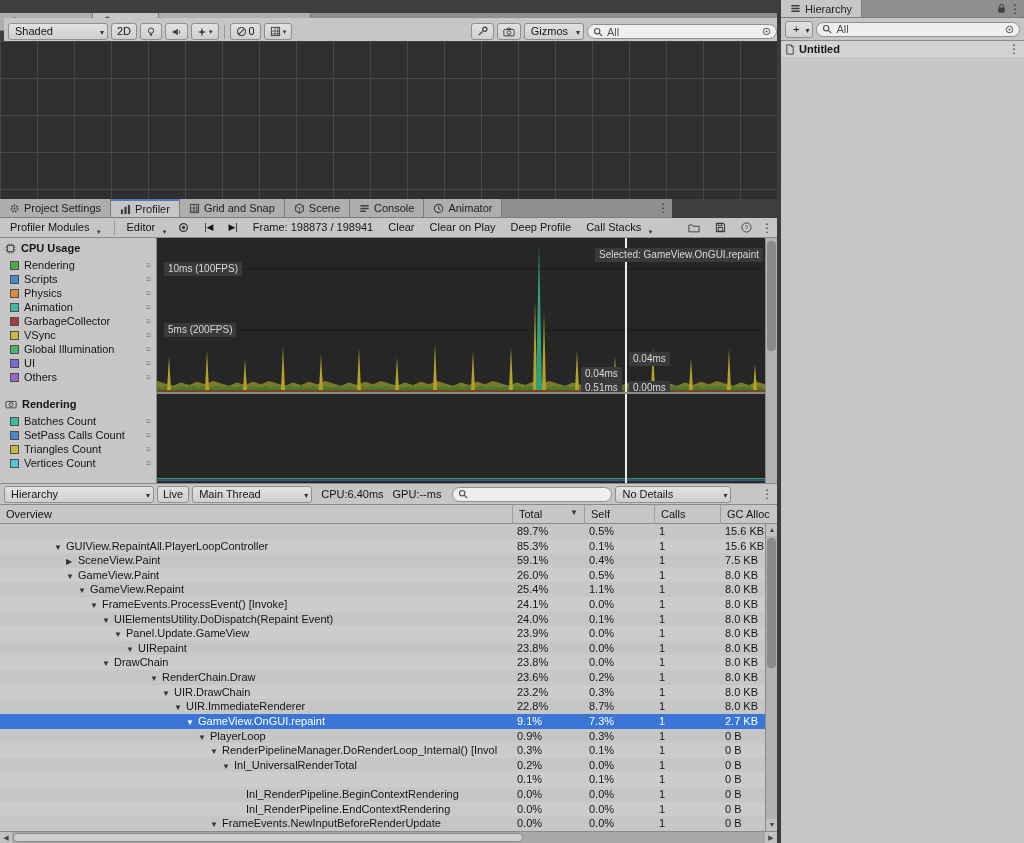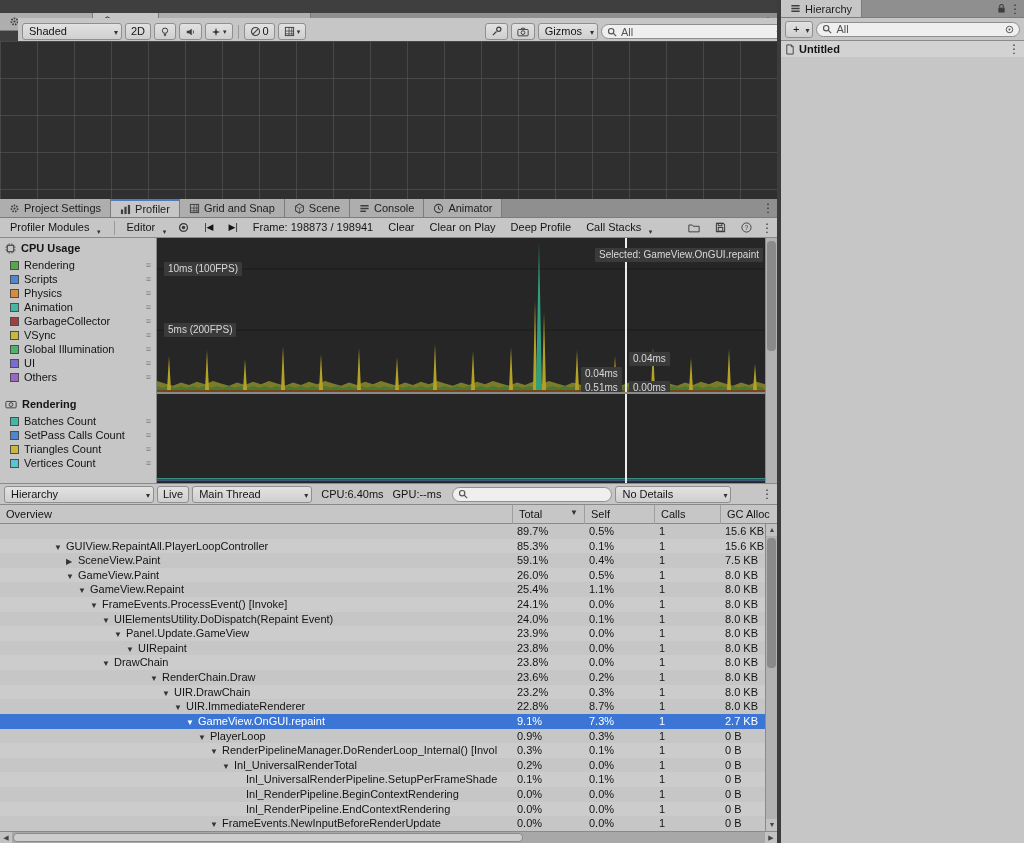--- a/index.html
+++ b/index.html
@@ -105,21 +105,21 @@
           </span>
           <span>Scene</span>
         </span>
         <span class="tab">
           <span>DigitalOpus.MB.MBEditor...</span>
         </span>
       </span>
     <span class="kebab">⋮</span>
   </div>
 
-  <div class="toolbar" style="left:18px;top:18px;width:777px;height:28px;">
+  <div class="toolbar" style="left:4px;top:18px;width:777px;height:28px;">
     <span class="dd" style="width:100px;"><span>Shaded</span></span>
     <span class="btn">
         <span>2D</span>
       </span>
     <span class="btn">
         <span class="ic">
           <svg width="10" height="11" viewBox="0 0 12 12" fill="none" stroke="#3d3d3d" stroke-width="1.2">
             <circle cx="6" cy="5" r="3.2"></circle>
             <path d="M4.6 9.5h2.8M5 11h2"></path>
           </svg>
@@ -191,21 +191,21 @@
           <svg width="9" height="9" viewBox="0 0 10 10" fill="none" stroke="#555" stroke-width="1.1">
             <circle cx="5" cy="5" r="3.6"></circle>
             <circle cx="5" cy="5" r="1.1" fill="#555" stroke="none"></circle>
           </svg>
         </span>
     </span>
   </div>
 
   <div class="scene-view"></div>
 
-  <div class="tabbar" style="left:0;top:199px;width:777px;height:19px;">
+  <div class="tabbar" style="left:0;top:199px;width:672px;height:19px;">
     <span id="dock-tabs" style="display:flex;">
         <span class="tab">
           <span class="ic">
             <svg width="11" height="11" viewBox="0 0 12 12">
               <circle cx="6" cy="6" r="3.4" fill="none" stroke="#3d3d3d" stroke-width="1.8" stroke-dasharray="1.7 1.25"></circle>
               <circle cx="6" cy="6" r="1.2" fill="#3d3d3d"></circle>
             </svg>
           </span>
           <span>Project Settings</span>
         </span>
@@ -568,21 +568,20 @@
         <div class="cv gc">0 B</div>
       </div>
       <div class="prow">
         <div class="c-ov" style="padding-left: 222px;"><span class="tri">▼</span><span>Inl_UniversalRenderTotal</span></div>
         <div class="cv total">0.2%</div>
         <div class="cv self">0.0%</div>
         <div class="cv calls">1</div>
         <div class="cv gc">0 B</div>
       </div>
       <div class="prow alt">
-        <div class="c-ov" style="padding-left: 234px;"><span class="tri"></span><span>Inl_UniversalRenderPipeline.SetupPerFrameShade</span></div>
         <div class="cv total">0.1%</div>
         <div class="cv self">0.1%</div>
         <div class="cv calls">1</div>
         <div class="cv gc">0 B</div>
       </div>
       <div class="prow">
         <div class="c-ov" style="padding-left: 234px;"><span class="tri"></span><span>Inl_RenderPipeline.BeginContextRendering</span></div>
         <div class="cv total">0.0%</div>
         <div class="cv self">0.0%</div>
         <div class="cv calls">1</div>

